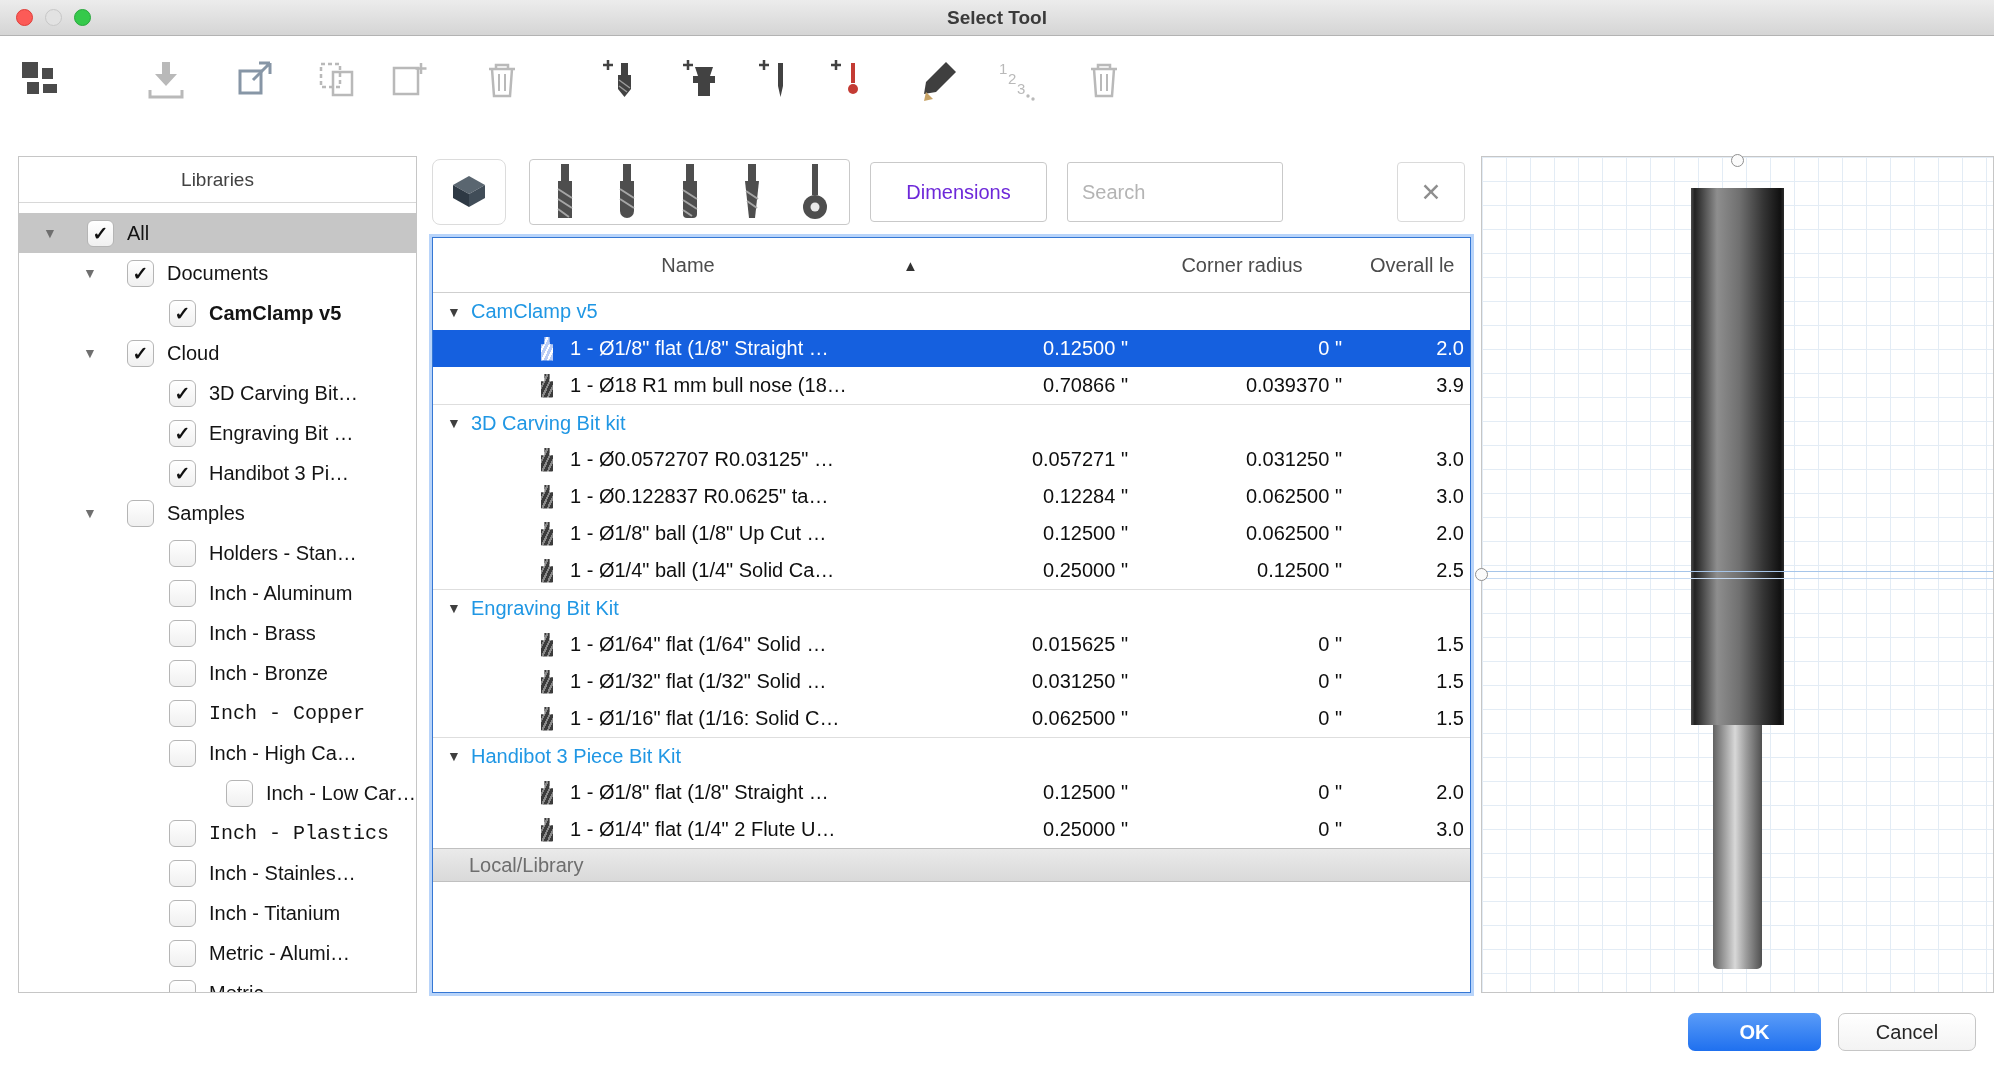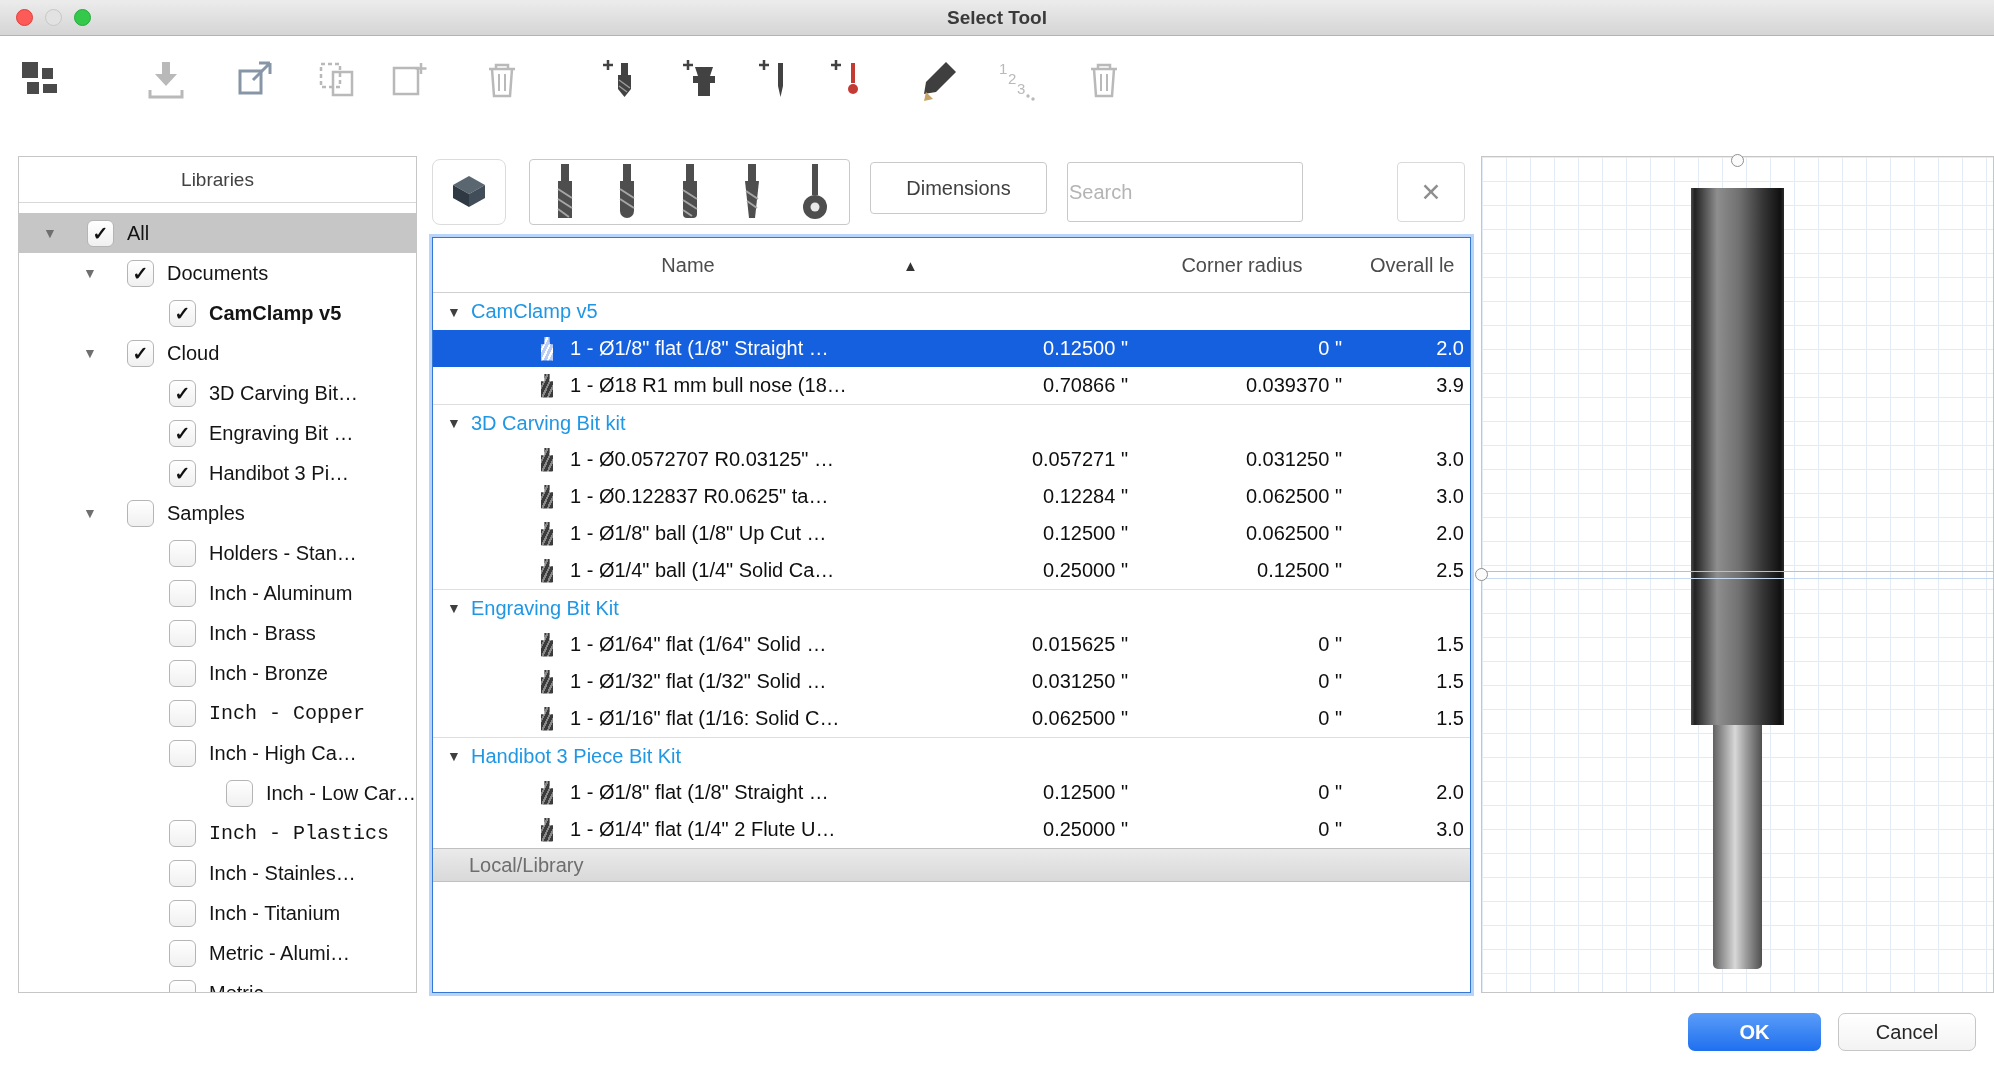--- a/index.html
+++ b/index.html
@@ -21,22 +21,22 @@
 .tree-row{display:flex;align-items:center;height:40px;font-size:20px;color:#141414}
 .tree-row.sel{background:#c6c6c6}
 .disc{flex:0 0 44px;font-size:14px;color:#6f6f6f}
 .hid{visibility:hidden}
 .cb{flex:0 0 27px;width:27px;height:27px;border:1px solid #b5b5b5;border-radius:6px;background:linear-gradient(#fff,#f0f0f0);display:flex;align-items:center;justify-content:center;font-size:19px;font-weight:700;color:#111}
 .tlabel{margin-left:13px;white-space:nowrap;overflow:hidden}
 .tlabel.b{font-weight:700}
 .holder-btn{position:absolute;left:432px;top:159px;width:74px;height:66px;border:1px solid #dcdcdc;border-radius:8px;background:#fff;display:flex;align-items:center;justify-content:center}
 .bits-group{position:absolute;left:529px;top:159px;width:321px;height:66px;border:1px solid #c9c9c9;border-radius:4px;background:#fff;display:flex;align-items:center;justify-content:space-evenly}
 .bit-btn{width:56px;height:62px;display:flex;align-items:center;justify-content:center}
-.dim-btn{position:absolute;left:870px;top:162px;width:177px;height:52px;border:1px solid #c9c9c9;border-radius:4px;background:#fff;font-size:20px;color:#404040;display:flex;align-items:center;justify-content:center;font-family:inherit}
-.search{position:absolute;left:1067px;top:162px;width:236px;height:60px;border:1px solid #c9c9c9;border-radius:3px;font-size:20px;padding:0 1px;color:#222;font-family:inherit;outline:none}
+.dim-btn{position:absolute;left:870px;top:162px;width:177px;height:60px;border:1px solid #c9c9c9;border-radius:4px;background:#fff;font-size:20px;color:#6d28d9;display:flex;align-items:center;justify-content:center;font-family:inherit}
+.search{position:absolute;left:1067px;top:162px;width:216px;height:60px;border:1px solid #c9c9c9;border-radius:3px;font-size:20px;padding:0 14px;color:#222;font-family:inherit;outline:none}
 .search::placeholder{color:#b4b4b4}
 .clear-btn{position:absolute;left:1397px;top:162px;width:68px;height:60px;border:1px solid #dadada;border-radius:4px;background:#fff;color:#8e8e8e;font-size:25px;display:flex;align-items:center;justify-content:center;font-family:inherit}
 .tool-table{position:absolute;left:432px;top:237px;width:1039px;height:756px;border:1px solid #3577d4;box-shadow:0 0 0 3px rgba(125,176,245,.55);background:#fff;overflow:hidden}
 .thead{position:relative;height:55px;border-bottom:1px solid #cfcfcf;font-size:20px;color:#4c4c4c}
 .h{position:absolute;top:0;height:55px;line-height:55px}
 .h-name{left:0;width:510px;text-align:center}
 .h-sort{left:470px;font-size:15px;color:#333}
 .h-cut{left:520px;width:178px;text-align:center}
 .h-cor{left:725px;width:168px;text-align:center}
 .h-len{left:937px;width:96px;white-space:nowrap;overflow:hidden}

